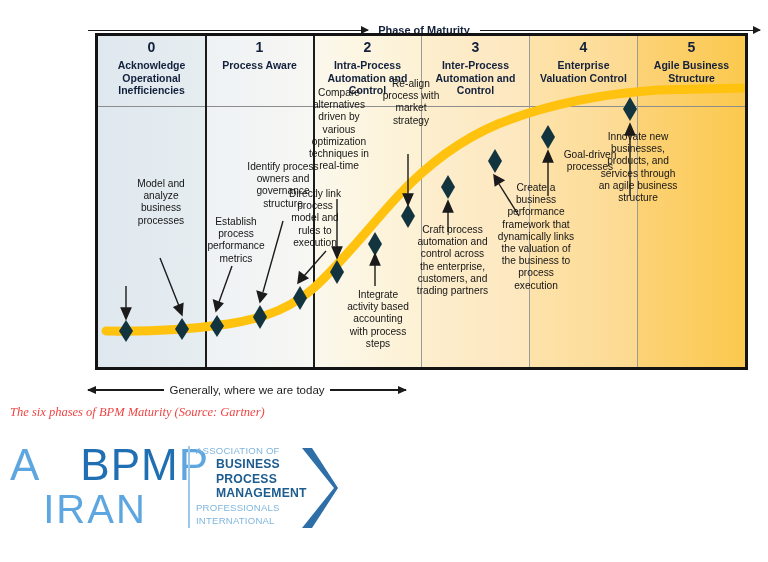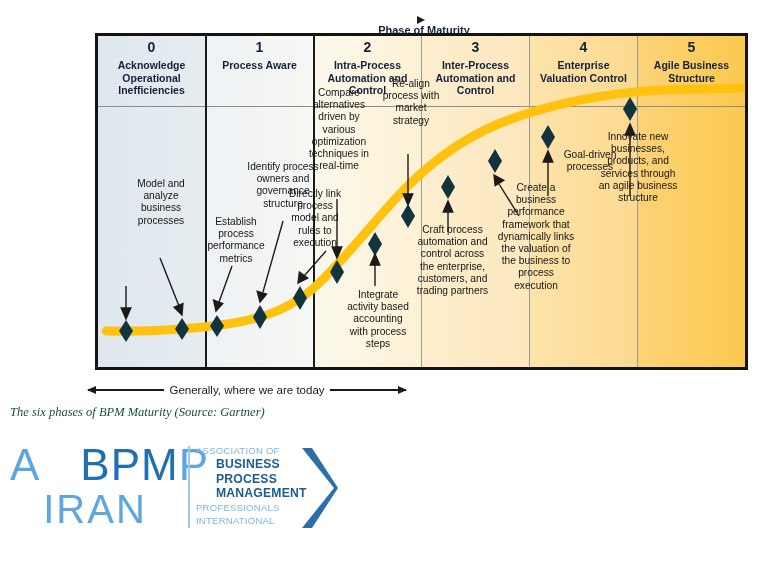--- a/index.html
+++ b/index.html
@@ -7,21 +7,21 @@
     width:768px;height:562px;
     background:#ffffff;
     font-family:"Liberation Sans", sans-serif;
     overflow:hidden;
     position:relative;
   }
   #stage{position:absolute;left:0;top:0;width:768px;height:562px;}
 
   
   .phase-axis{position:absolute;left:88px;top:19px;width:672px;height:22px;
-    display:flex;align-items:center;flex-direction:column;}
+    display:flex;align-items:center;}
   .phase-axis .line{flex:1 1 auto;height:1px;background:#1b1b1b;position:relative;}
   .phase-axis .line::after{content:"";position:absolute;right:-1px;top:-3.5px;
     border-left:8px solid #1b1b1b;border-top:4px solid transparent;border-bottom:4px solid transparent;}
   .phase-axis .caption{flex:0 0 auto;padding:0 10px;font-size:11px;font-weight:bold;color:#14213a;white-space:nowrap;}
 
   
   .y-axis{position:absolute;left:0px;top:50px;width:92px;height:320px;}
   .y-top-label{position:absolute;left:2px;top:5px;width:88px;text-align:center;
     font-size:10.5px;font-weight:bold;color:#1b1b1b;}
   .y-mid-label{position:absolute;left:2px;top:140px;width:88px;text-align:center;
@@ -62,21 +62,21 @@
   .today{position:absolute;left:88px;top:380px;width:318px;height:20px;
     display:flex;align-items:center;}
   .today .ln{flex:1 1 auto;height:1.4px;background:#1b1b1b;position:relative;}
   .today .ln.l::before{content:"";position:absolute;left:-1px;top:-3.8px;
     border-right:9px solid #1b1b1b;border-top:4.5px solid transparent;border-bottom:4.5px solid transparent;}
   .today .ln.r::after{content:"";position:absolute;right:-1px;top:-3.8px;
     border-left:9px solid #1b1b1b;border-top:4.5px solid transparent;border-bottom:4.5px solid transparent;}
   .today .txt{flex:0 0 auto;padding:0 5px;font-size:11.5px;color:#1b1b1b;white-space:nowrap;}
 
   .caption-src{position:absolute;left:10px;top:405px;font-size:12.5px;
-    font-family:"Liberation Serif", serif;font-style:italic;color:#14532d;}
+    font-family:"Liberation Serif", serif;font-style:italic;color:#ef4444;}
 
   
   .footer{position:absolute;left:0;top:432px;width:768px;height:130px;background:#fff;}
   .logo{position:absolute;left:10px;top:8px;width:320px;height:105px;}
   .logo-abpmp{position:absolute;left:0;top:2px;width:170px;text-align:left;
     font-size:44px;line-height:46px;letter-spacing:1px;color:#5ea6e0;font-weight:300;}
   .logo-abpmp .dk{color:#1f6fb2;margin-left:40px;}
   .logo-iran{position:absolute;left:0;top:48px;width:170px;text-align:center;
     font-size:40px;line-height:42px;letter-spacing:2px;color:#5ea6e0;font-weight:300;}
   .logo-divider{position:absolute;left:178px;top:6px;width:1.5px;height:82px;background:#9dc8e8;}

